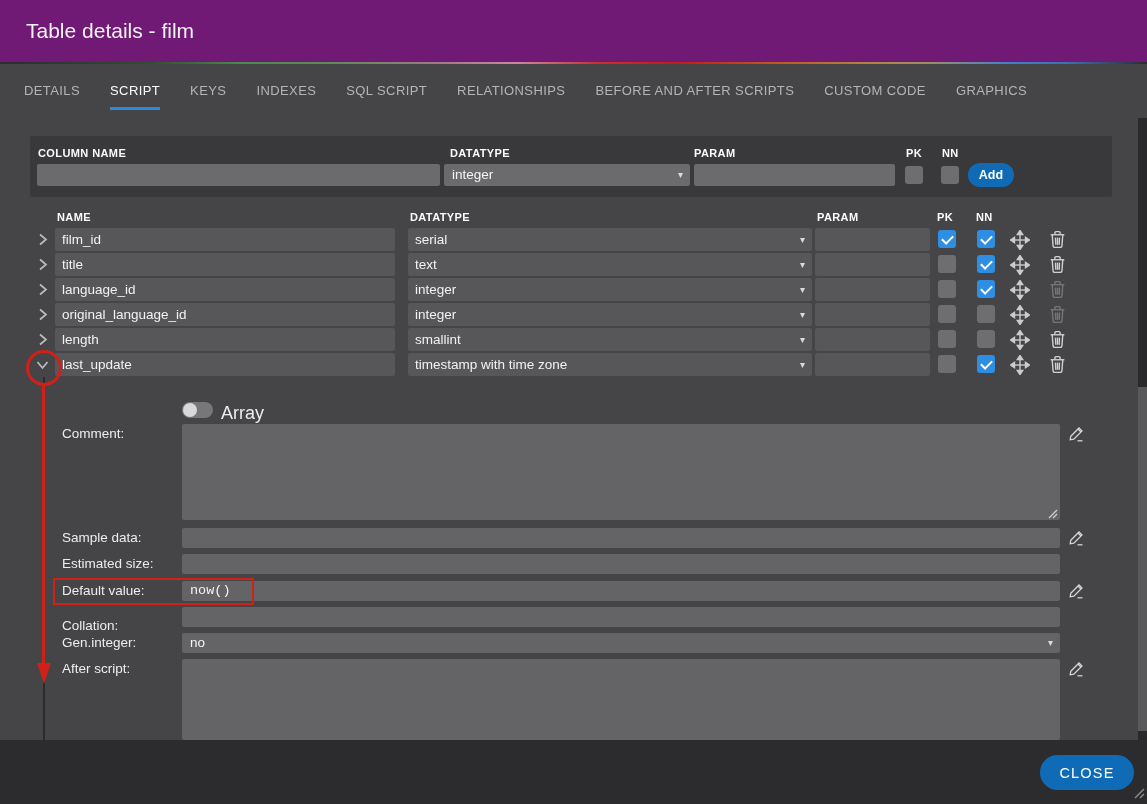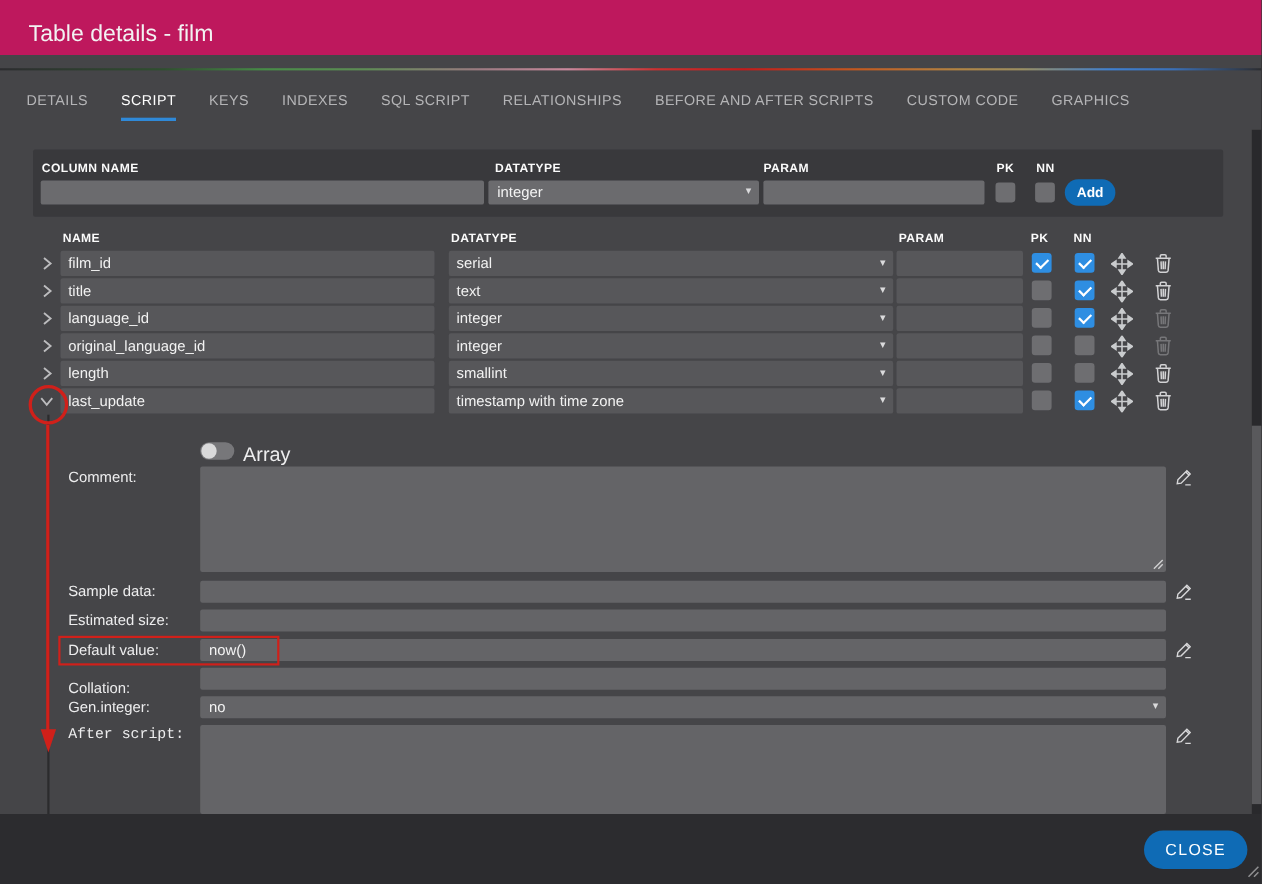--- a/index.html
+++ b/index.html
@@ -1,20 +1,20 @@
 <!DOCTYPE html>
 <html><head>
 <meta charset="utf-8">
 <style>
   * { margin:0; padding:0; box-sizing:border-box; }
   body { font-family:"Liberation Sans","DejaVu Sans",sans-serif; background:#222; }
   .app { position:relative; width:1147px; height:804px; background:#454548; overflow:hidden; }
 
   
-  .titlebar { position:absolute; top:0; left:0; width:100%; height:50px; background:#be185d; }
+  .titlebar { position:absolute; top:0; left:0; width:100%; height:62px; background:#701a75; }
   .titlebar h1 { position:absolute; left:26px; top:19px; font-size:21px; font-weight:400; color:#f2f2f2; }
 
   .rainbow { position:absolute; top:62px; left:0; width:100%; height:2px;
     background:linear-gradient(90deg,#2c2c2f 0%,#2f4f2f 13%,#478c47 21%,#5e8c55 29%,#9c7b82 38%,#c9899d 45%,#cc3030 52%,#c31b1b 59%,#c25a20 68%,#b18443 76%,#9a8f62 81%,#3f80d0 88%,#3a70b8 93%,#2c2c2f 100%); }
 
   
   .tabbar { position:absolute; top:64px; left:0; width:100%; height:54px; display:flex; gap:30px; padding-left:24px; }
   .tab { height:54px; line-height:54px; font-size:13px; letter-spacing:.4px; color:#b4b4b6; position:relative; cursor:default; white-space:nowrap; }
   .tab.active { color:#fdfdfd; }
   .tab.active::after { content:""; position:absolute; left:0; right:0; bottom:8px; height:3px; background:#2f89d8; }
@@ -324,31 +324,31 @@
         <div class="dlabel" style="top: 530px;">Sample data:</div>
         <div class="dfield single" style="top: 528px; height: 20px;"></div>
         <span class="pencil" style="top: 528px;"><svg width="18" height="18" viewBox="0 0 18 18" fill="none" stroke="#d8d8da" stroke-width="1.25">
             <path d="M2.8 12.2 L11 4 L14 7 L5.8 15.2 L2.2 15.8 Z"></path>
             <path d="M10 5 L13 8"></path>
             <line x1="9.5" y1="16.8" x2="14.5" y2="16.8"></line>
           </svg></span>
         <div class="dlabel" style="top: 556px;">Estimated size:</div>
         <div class="dfield single" style="top: 554px; height: 20px;"></div>
         <div class="dlabel" style="top: 583px;">Default value:</div>
-        <div class="dfield single" style="top: 581px; height: 20px;">now()</div>
+        <div class="dfield single" style="top: 581px; height: 20px; font-family: Liberation Mono, monospace;">now()</div>
         <span class="pencil" style="top: 581px;"><svg width="18" height="18" viewBox="0 0 18 18" fill="none" stroke="#d8d8da" stroke-width="1.25">
             <path d="M2.8 12.2 L11 4 L14 7 L5.8 15.2 L2.2 15.8 Z"></path>
             <path d="M10 5 L13 8"></path>
             <line x1="9.5" y1="16.8" x2="14.5" y2="16.8"></line>
           </svg></span>
         <div class="dlabel" style="top: 618px;">Collation:</div>
         <div class="dfield single" style="top: 607px; height: 20px;"></div>
         <div class="dlabel" style="top: 635px;">Gen.integer:</div>
         <div class="dfield single selectbox" style="top: 633px; height: 20px;">no<span class="caret">▾</span></div>
-        <div class="dlabel" style="top: 661px; font-family: Liberation Mono, monospace;">After script:</div>
+        <div class="dlabel" style="top: 661px;">After script:</div>
         <div class="dfield" style="top: 659px; height: 81px;"></div>
         <span class="pencil" style="top: 659px;"><svg width="18" height="18" viewBox="0 0 18 18" fill="none" stroke="#d8d8da" stroke-width="1.25">
             <path d="M2.8 12.2 L11 4 L14 7 L5.8 15.2 L2.2 15.8 Z"></path>
             <path d="M10 5 L13 8"></path>
             <line x1="9.5" y1="16.8" x2="14.5" y2="16.8"></line>
           </svg></span>
       </div>
     <span class="grip-sm">
       <svg width="13" height="13" viewBox="0 0 13 13">
           <path d="M12 4 L4 12 M12 8 L8 12" stroke="#cfcfd1" stroke-width="1.3" fill="none"></path>

